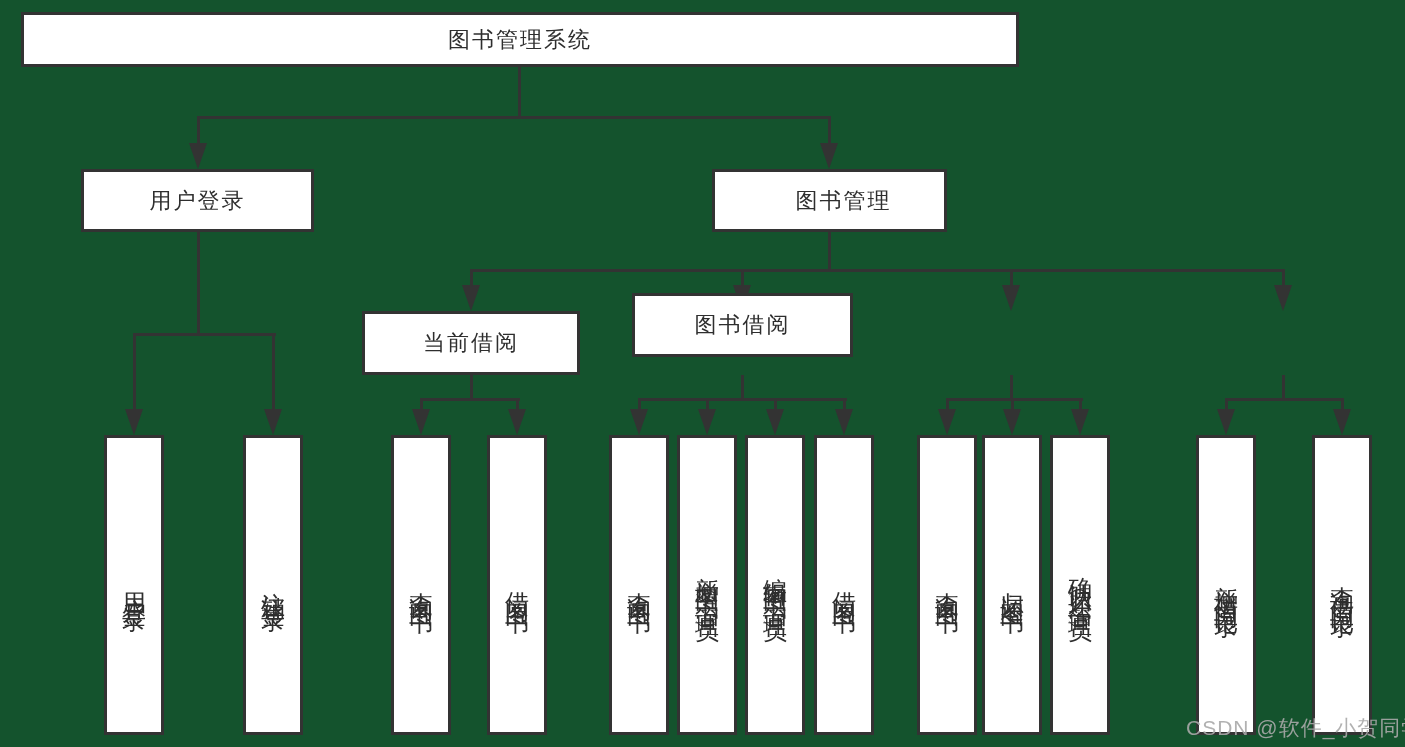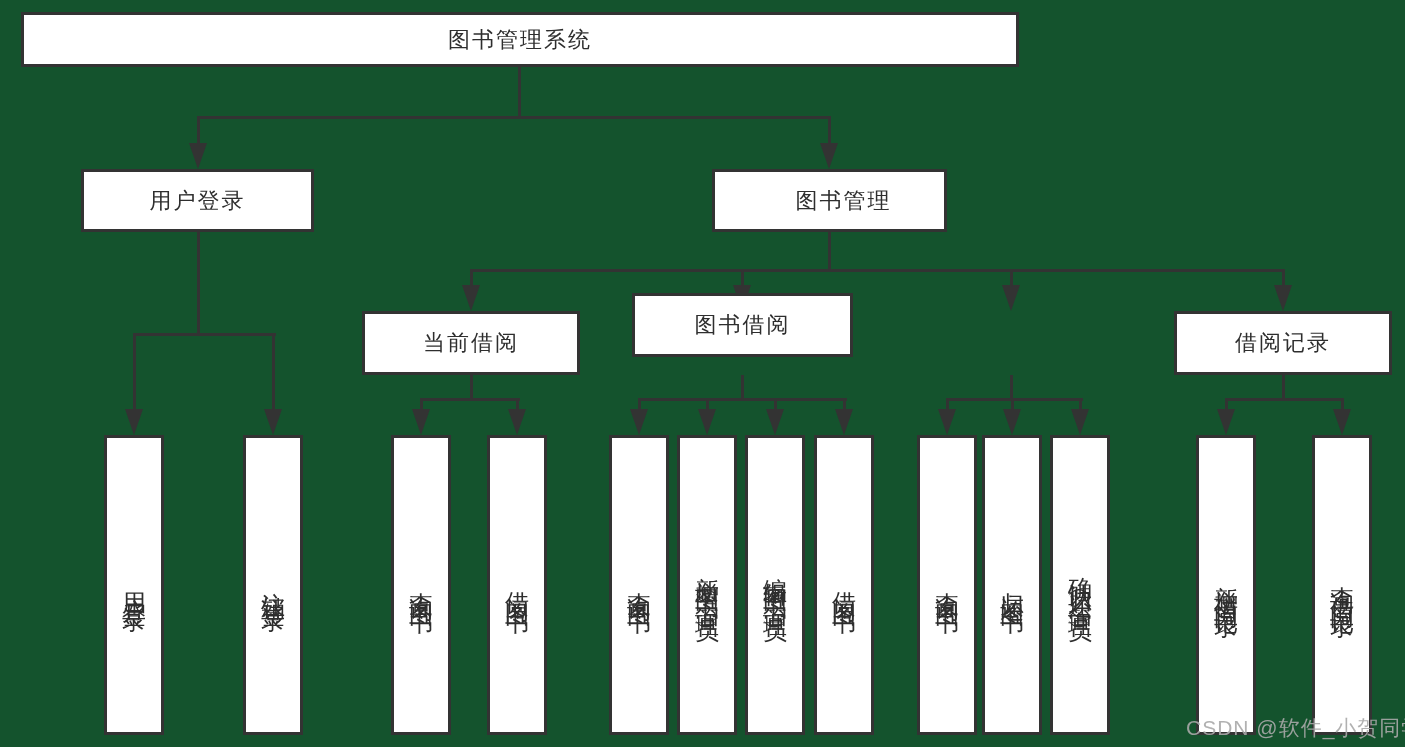--- a/index.html
+++ b/index.html
@@ -67,21 +67,20 @@
     <div class="vline" style="left:1010px;top:269px;height:17px;"></div>
     <div class="vline" style="left:1282px;top:269px;height:17px;"></div>
     <div class="arrow" style="left:462px;top:285px;"></div>
     <div class="arrow" style="left:733px;top:285px;"></div>
     <div class="arrow" style="left:1002px;top:285px;"></div>
     <div class="arrow" style="left:1274px;top:285px;"></div>
   </div>
 
   <div class="box h" style="left:362px;top:311px;width:218px;height:64px;">当前借阅</div>
   <div class="box h" style="left:632px;top:293px;width:221px;height:64px;">图书借阅</div>
-  <div class="box h" style="left:1174px;top:311px;width:218px;height:64px;">借阅记录</div>
 
   <div>
     <div class="vline" style="left:470px;top:375px;height:26px;"></div>
     <div class="hline" style="left:420px;top:398px;width:100px;"></div>
     <div class="vline" style="left:420px;top:398px;height:13px;"></div>
     <div class="vline" style="left:516px;top:398px;height:13px;"></div>
     <div class="arrow" style="left:412px;top:409px;"></div>
     <div class="arrow" style="left:508px;top:409px;"></div>
   </div>
 

